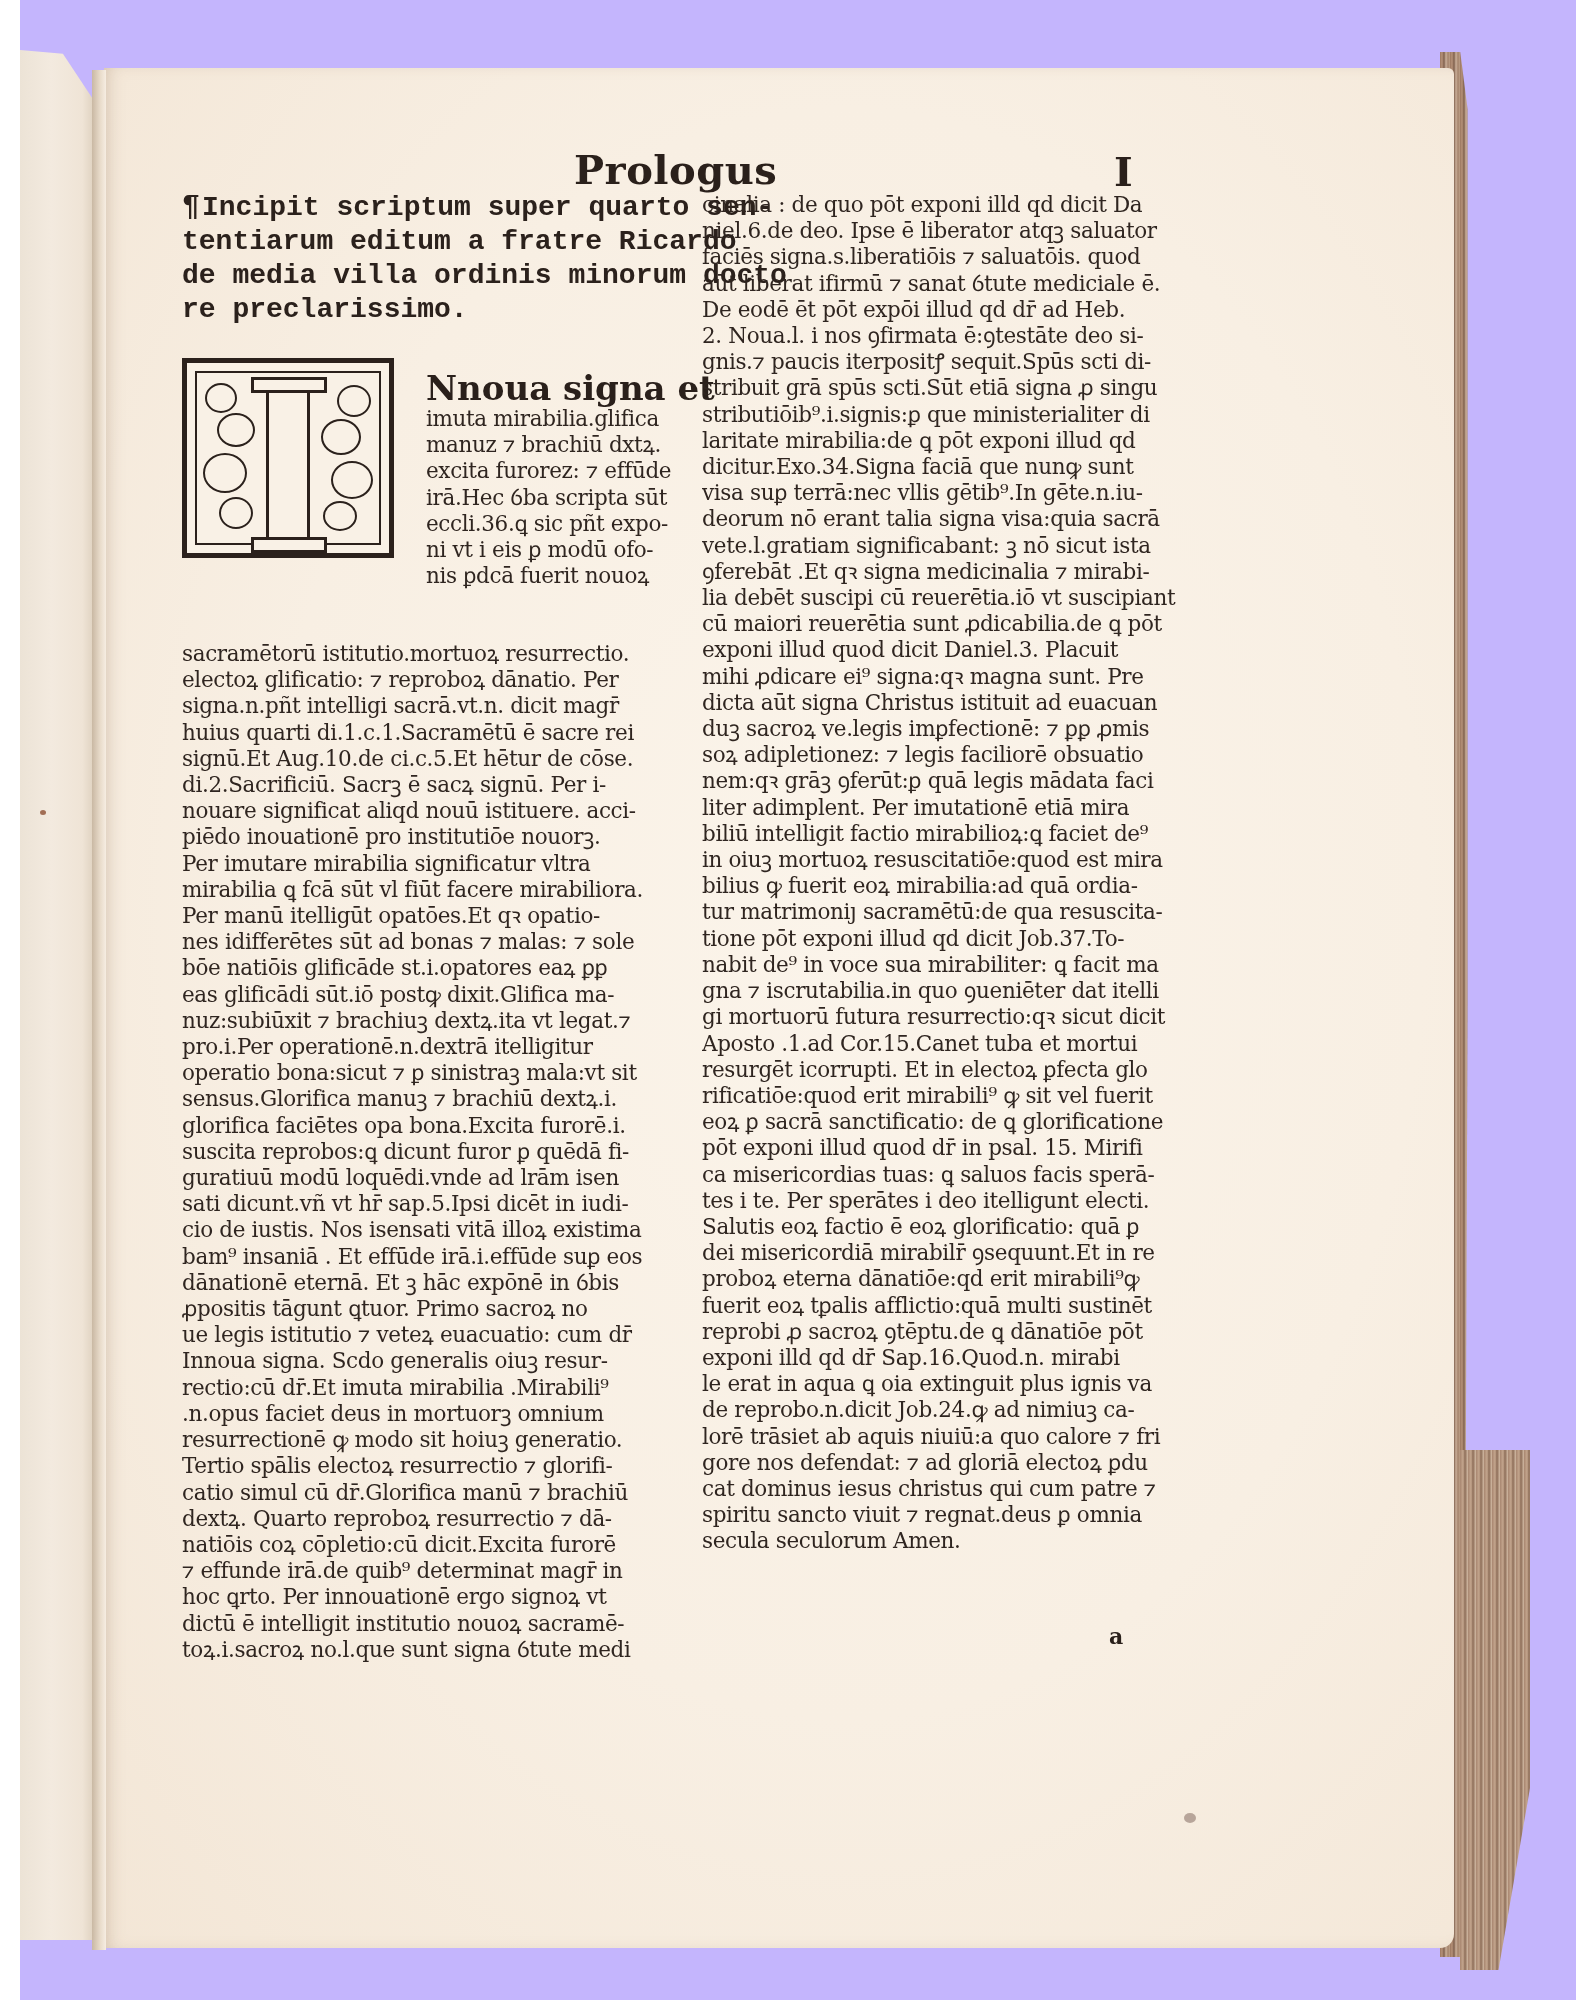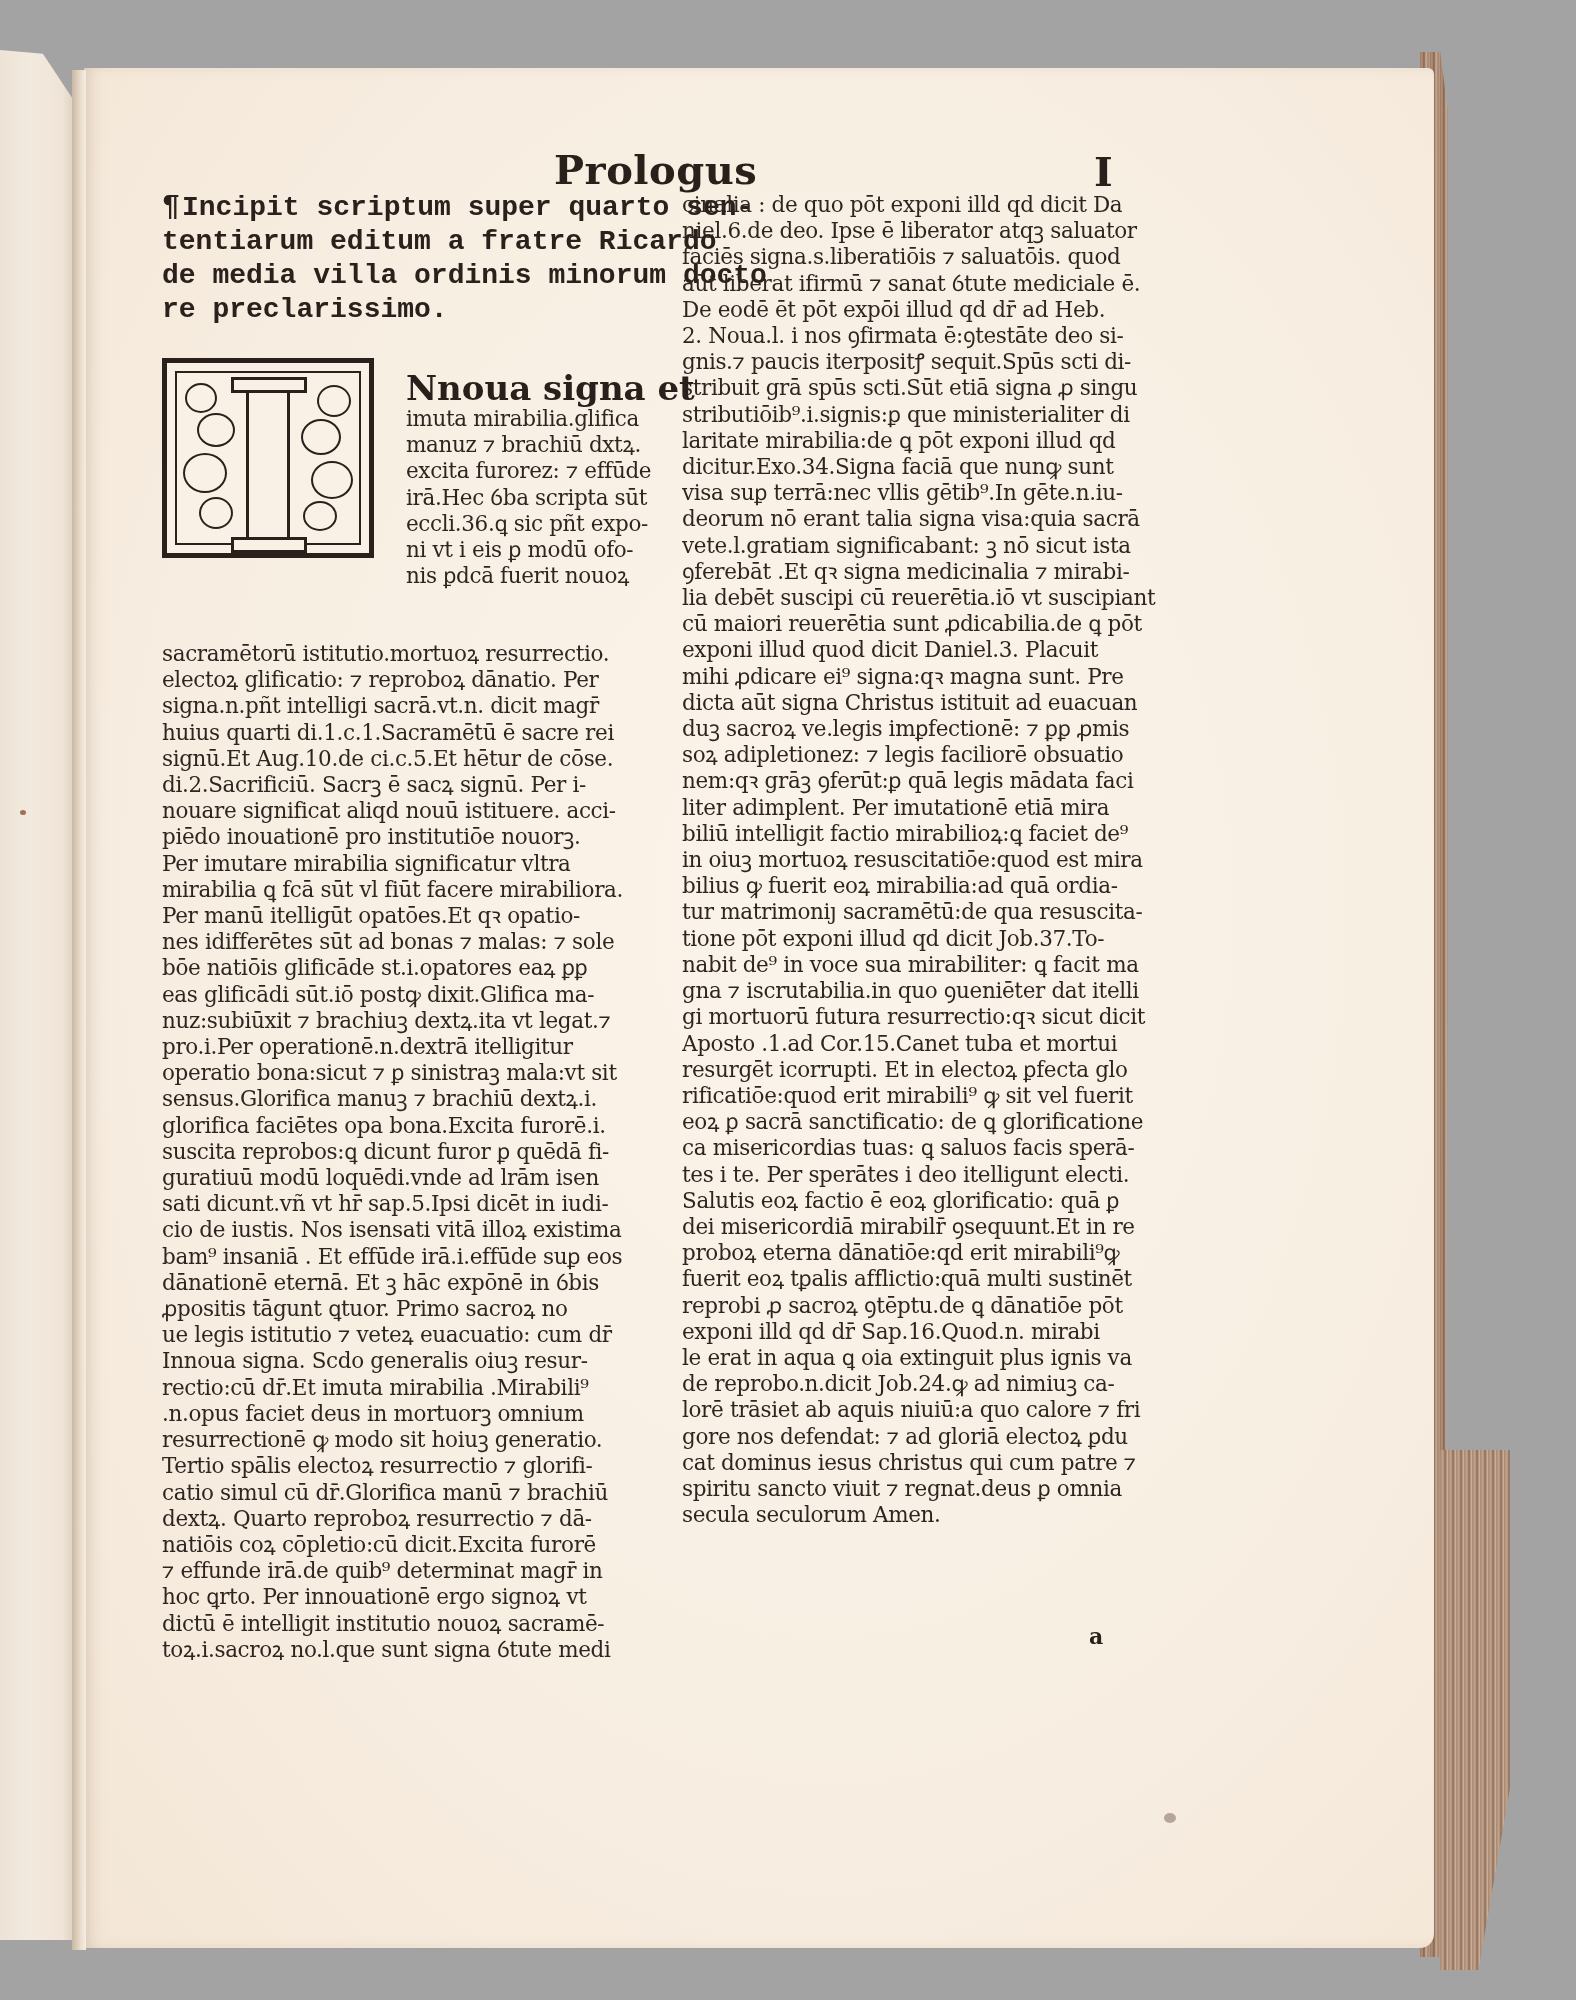--- a/index.html
+++ b/index.html
@@ -1,17 +1,17 @@
 <!DOCTYPE html>
 <html><head>
   <meta charset="utf-8">
   <style>
     html, body { margin: 0; padding: 0; background: #ffffff; }
     body { width: 1576px; height: 2000px; position: relative; overflow: hidden; }
-    .scene { position: absolute; inset: 0; background: #a3a3a3; }
+    .scene { position: absolute; inset: 0; background: #c4b5fd; margin-left: 20px; }
 
     
     .left-leaf {
       position: absolute; left: 0; top: 50px; width: 78px; height: 1890px;
       background: linear-gradient(90deg, #ece3d6 0%, #f3eadf 40%, #efe4d6 80%, #d9cbb8 100%);
       border-top-right-radius: 10px;
       clip-path: polygon(0 0, 55% 0.2%, 100% 3%, 100% 100%, 0 100%);
     }
     .left-spot { position: absolute; width: 6px; height: 5px; background: #a26e55; border-radius: 50%; }
 
@@ -215,20 +215,21 @@
         <span class="line">bilius ꝙ fuerit eoꝝ mirabilia:ad quā ordia-</span>
         <span class="line">tur matrimoniȷ sacramētū:de qua resuscita-</span>
         <span class="line">tione pōt exponi illud qd dicit Job.37.To-</span>
         <span class="line">nabit de⁹ in voce sua mirabiliter: ꝗ facit ma</span>
         <span class="line">gna ⁊ iscrutabilia.in quo ꝯueniēter dat itelli</span>
         <span class="line">gi mortuorū futura resurrectio:qꝛ sicut dicit</span>
         <span class="line">Aposto .1.ad Cor.15.Canet tuba et mortui</span>
         <span class="line">resurgēt icorrupti. Et in electoꝝ ꝑfecta glo</span>
         <span class="line">rificatiōe:quod erit mirabili⁹ ꝙ sit vel fuerit</span>
         <span class="line">eoꝝ ꝑ sacrā sanctificatio: de ꝗ glorificatione</span>
+        <span class="line">pōt exponi illud quod dr̄ in psal. 15. Mirifi</span>
         <span class="line">ca misericordias tuas: ꝗ saluos facis sperā-</span>
         <span class="line">tes i te. Per sperātes i deo itelligunt electi.</span>
         <span class="line">Salutis eoꝝ factio ē eoꝝ glorificatio: quā ꝑ</span>
         <span class="line">dei misericordiā mirabilr̄ ꝯsequunt.Et in re</span>
         <span class="line">proboꝝ eterna dānatiōe:qd erit mirabili⁹ꝙ</span>
         <span class="line">fuerit eoꝝ tꝑalis afflictio:quā multi sustinēt</span>
         <span class="line">reprobi ꝓ sacroꝝ ꝯtēptu.de ꝗ dānatiōe pōt</span>
         <span class="line">exponi illd qd dr̄ Sap.16.Quod.n. mirabi</span>
         <span class="line">le erat in aqua ꝗ oia extinguit plus ignis va</span>
         <span class="line">de reprobo.n.dicit Job.24.ꝙ ad nimiuꝫ ca-</span>

